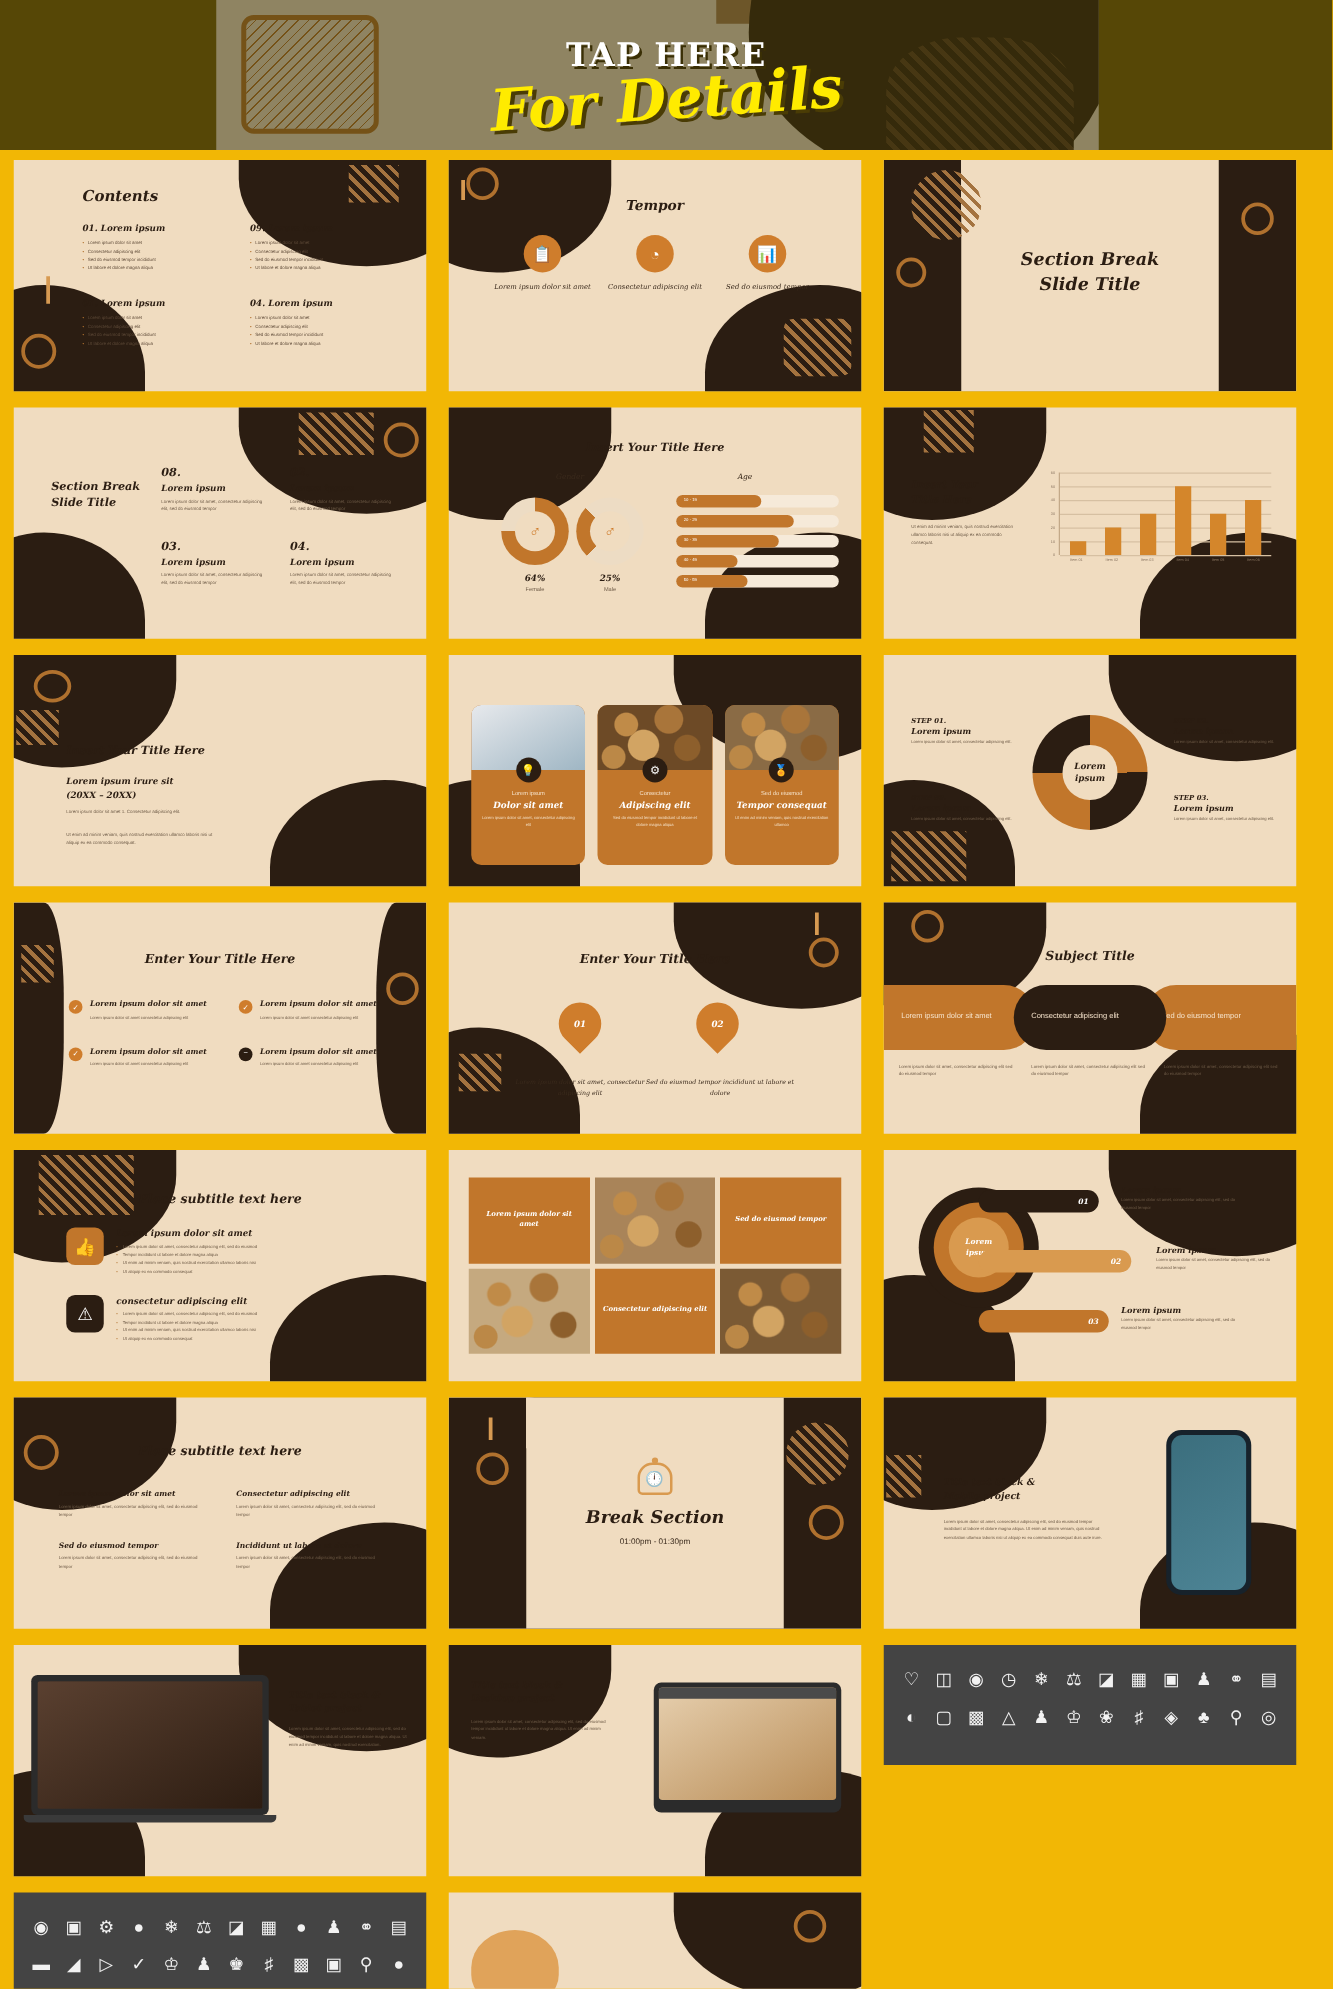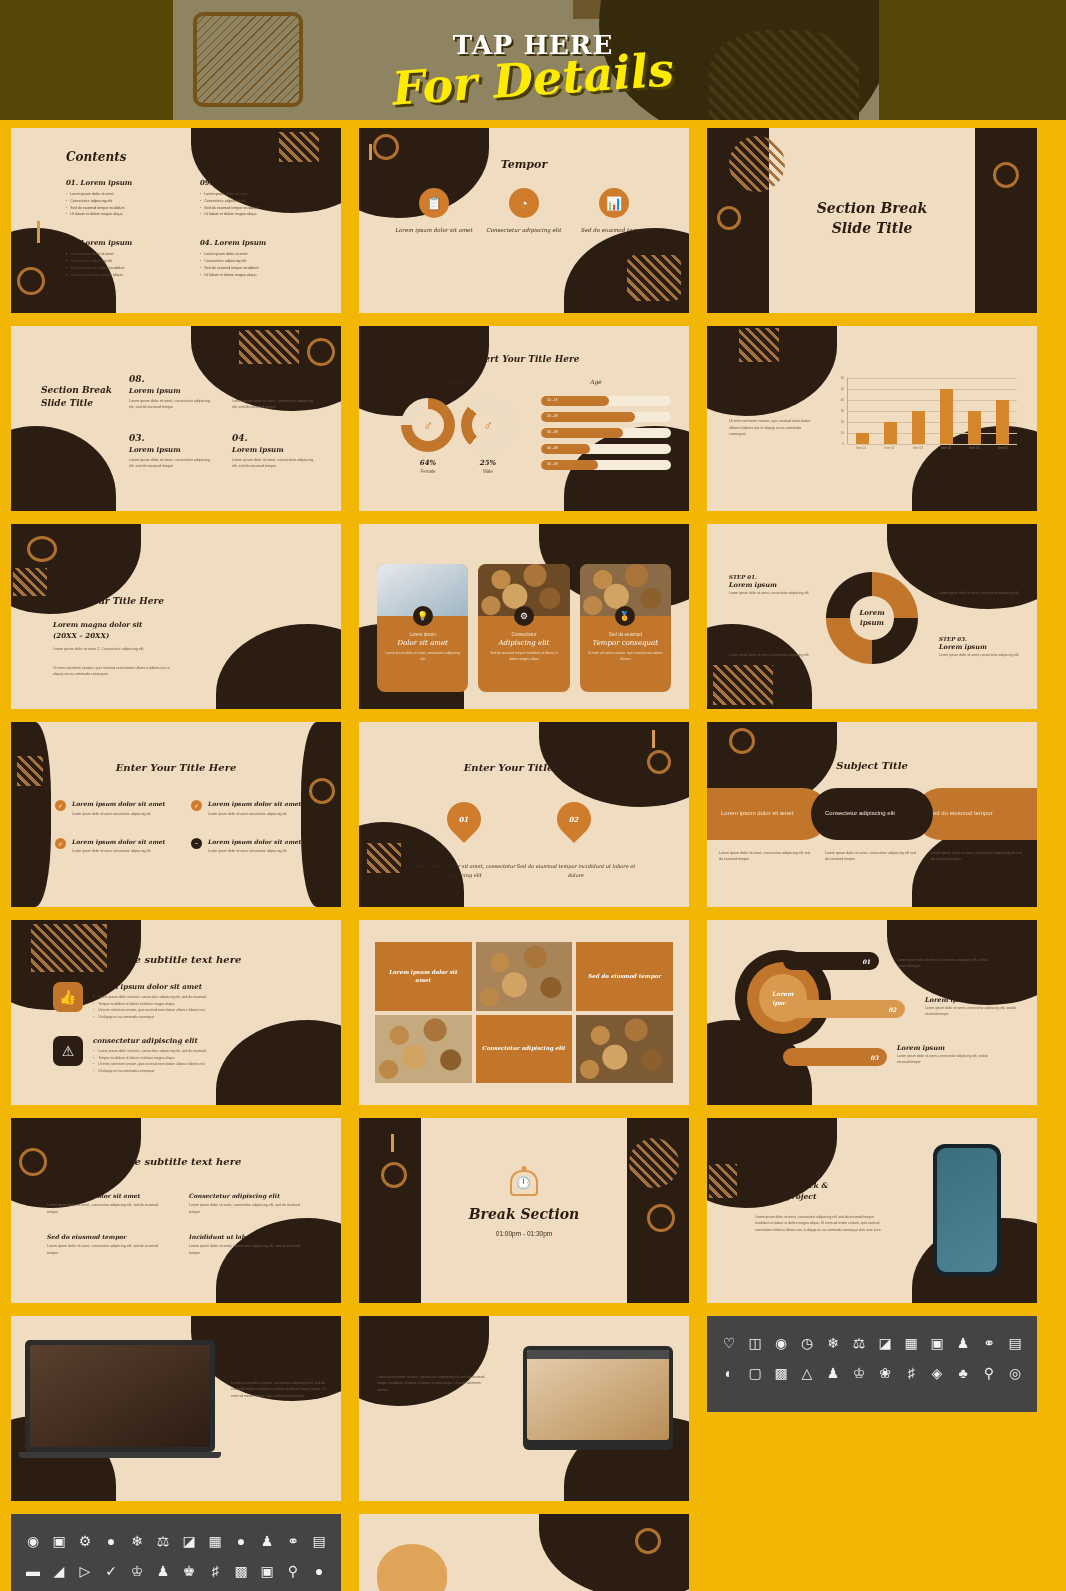--- a/index.html
+++ b/index.html
@@ -179,21 +179,21 @@
   
   .cards { position: absolute; left: 18px; right: 18px; top: 40px; display: flex; gap: 10px; }
   .card { flex: 1; border-radius: 8px; overflow: hidden; background: #c1762b; height: 128px;
     position: relative; }
   .card .img { height: 52px; }
   .card .badge { position: absolute; left: 50%; top: 42px; transform: translateX(-50%);
     width: 20px; height: 20px; border-radius: 50%; background: #2b1d12;
     display: flex; align-items: center; justify-content: center; color: #fff; font-size: 9px; }
   .card .ctop { margin-top: 16px; text-align: center; font-size: 4.6px; color: #f6e3cb; }
   .card .ctitle { text-align: center; font-family: "DejaVu Serif", serif; font-style: italic;
-    font-weight: normal; font-size: 7px; color: #fff; margin-top: 2px; }
+    font-weight: bold; font-size: 7px; color: #fff; margin-top: 2px; }
   .card .ctxt { text-align: center; font-size: 3.3px; color: #f3ddc2; line-height: 1.8;
     padding: 4px 8px 0; }
 
   
   .step-donut { position: absolute; left: 50%; top: 48px; transform: translateX(-50%);
     width: 92px; height: 92px; border-radius: 50%;
     background: conic-gradient(#c1762b 0deg 90deg, #2b1d12 90deg 180deg, #c1762b 180deg 270deg, #2b1d12 270deg 360deg); }
   .step-donut .hole { position: absolute; inset: 24px; border-radius: 50%; background: #f0dcc0;
     display: flex; align-items: center; justify-content: center; text-align: center;
     font-family: "DejaVu Serif", serif; font-style: italic; font-weight: bold;
@@ -565,21 +565,21 @@
   </div>
 
   <div class="slide">
     <div class="blobTL"></div>
     <div class="blobBR"></div>
     <div class="donut-deco" style="left:16px;top:12px;width:30px;height:26px;"></div>
     <div class="hatchpatch" style="left:2px;top:44px;width:34px;height:28px;"></div>
     <div class="photo-circ"></div>
     <div class="s7-h s-title">Insert Your Title Here</div>
     <div class="s7-sub s-sub">
-      <div>Lorem magna dolor sit</div>
+      <div>Lorem ipsum irure sit</div>
       <div>(20XX – 20XX)</div>
     </div>
     <div class="s7-p1">Lorem ipsum dolor sit amet 1. Consectetur adipiscing elit.</div>
     <div class="s7-p2">Ut enim ad minim veniam, quis nostrud exercitation ullamco laboris nisi ut aliquip ex ea commodo consequat.</div>
   </div>
 
   <div class="slide">
     <div class="blobTR"></div>
     <div class="blobBL"></div>
     <div class="cards">

